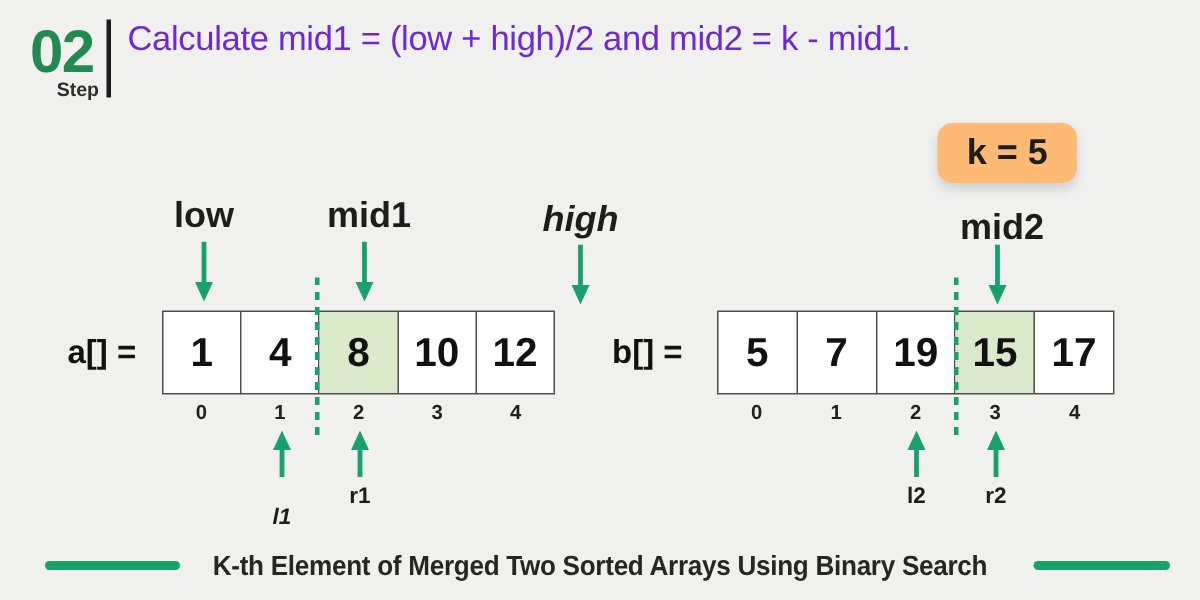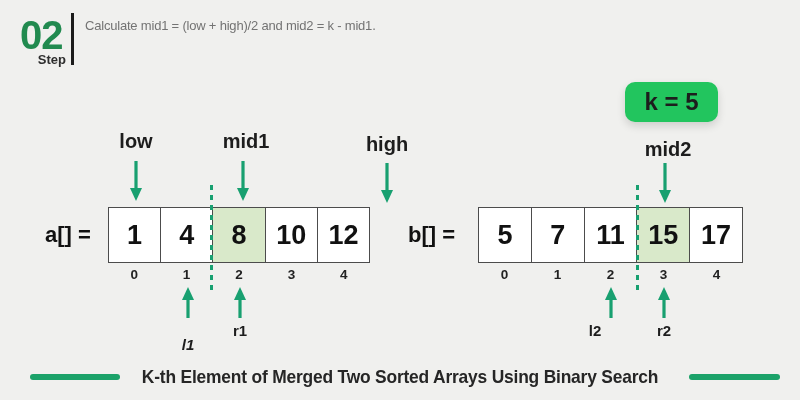--- a/index.html
+++ b/index.html
@@ -24,65 +24,65 @@
     position: absolute; left: 20px; top: 52px; width: 46px;
     text-align: right;
     font-size: 13px; font-weight: 700; color: #2e2e2e;
   }
   .header-divider {
     position: absolute; left: 71px; top: 13px;
     width: 3px; height: 52px; background: #1b1b1b;
   }
   .desc {
     position: absolute; left: 85px; top: 15px;
-    font-size: 13px; line-height: 21.5px;
-    color: #737373; font-weight: 400;
+    font-size: 23px; line-height: 21.5px;
+    color: #6d28d9; font-weight: 400;
     letter-spacing: -0.2px;
   }
 
   
   .k-badge {
     position: absolute; left: 625px; top: 82px;
     width: 93px; height: 40px;
-    background: #22c55e; border-radius: 10px;
+    background: #fdba74; border-radius: 10px;
     box-shadow: 0 4px 8px rgba(0,0,0,0.14);
     display: flex; align-items: center; justify-content: center;
     font-size: 24px; font-weight: 600; color: #1d1d1d;
   }
 
   
   .ptr-label {
     position: absolute;
     transform: translateX(-50%);
-    font-size: 20px; font-weight: 700; color: #1d1d1d;
+    font-size: 24px; font-weight: 700; color: #1d1d1d;
     white-space: nowrap;
   }
   .ptr-low  { left: 136px; top: 130px; }
   .ptr-mid1 { left: 246px; top: 130px; }
-  .ptr-high { left: 387px; top: 133px; }
+  .ptr-high { left: 387px; top: 133px; font-style: italic; }
   .ptr-mid2 { left: 668px; top: 138px; }
 
   
   .arrow { position: absolute; transform: translateX(-50%); }
   .ar-low  { left: 136px; top: 161px; }
   .ar-mid1 { left: 243px; top: 161px; }
   .ar-high { left: 387px; top: 163px; }
   .ar-mid2 { left: 665px; top: 163px; }
   .ar-l1 { left: 188px; top: 287px; }
   .ar-r1 { left: 240px; top: 287px; }
   .ar-l2 { left: 611px; top: 287px; }
   .ar-r2 { left: 664px; top: 287px; }
 
   .arrow-bottom-label {
     position: absolute; transform: translateX(-50%);
     font-size: 15px; font-weight: 600; color: #1d1d1d;
   }
   .lb-l1 { left: 188px; top: 336px; font-style: italic; }
   .lb-r1 { left: 240px; top: 322px; }
-  .lb-l2 { left: 595px; top: 322px; }
+  .lb-l2 { left: 611px; top: 322px; }
   .lb-r2 { left: 664px; top: 322px; }
 
   
   .arr-label {
     position: absolute; font-size: 22px; font-weight: 700; color: #111;
   }
   .lab-a { left: 45px;  top: 222px; }
   .lab-b { left: 408px; top: 222px; }
 
   .cells {
@@ -188,21 +188,21 @@
     <div class="idx">1</div>
     <div class="idx">2</div>
     <div class="idx">3</div>
     <div class="idx">4</div>
   </div>
 
   <div class="arr-label lab-b">b[] =</div>
   <div class="cells cells-b">
     <div class="cell">5</div>
     <div class="cell">7</div>
-    <div class="cell">11</div>
+    <div class="cell">19</div>
     <div class="cell hl">15</div>
     <div class="cell">17</div>
   </div>
   <div class="indices idx-b">
     <div class="idx">0</div>
     <div class="idx">1</div>
     <div class="idx">2</div>
     <div class="idx">3</div>
     <div class="idx">4</div>
   </div>

